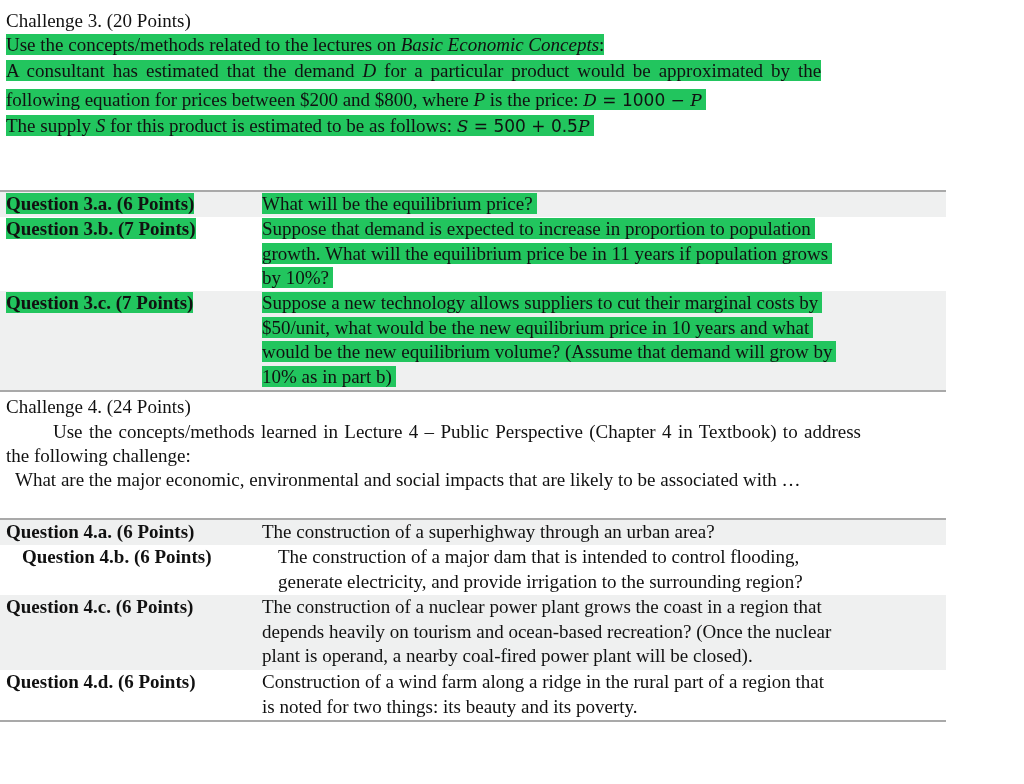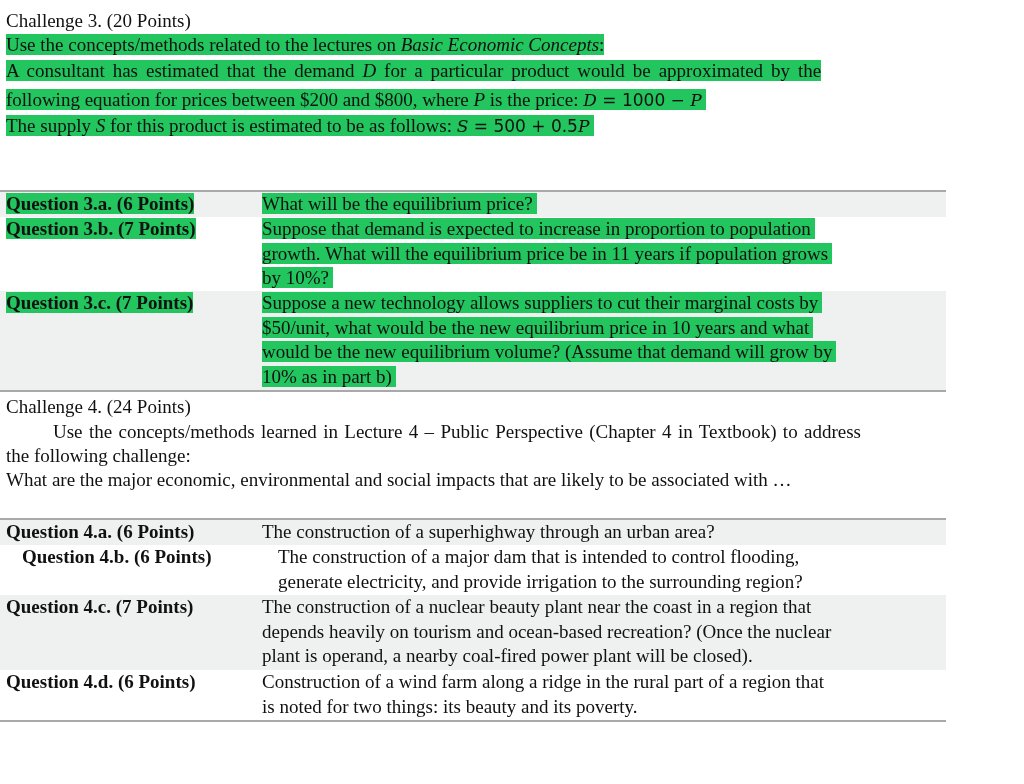--- a/index.html
+++ b/index.html
@@ -67,40 +67,40 @@
       <span class="tline"><span class="hl">$50/unit, what would be the new equilibrium price in 10 years and what</span></span>
       <span class="tline"><span class="hl">would be the new equilibrium volume?  (Assume that demand will grow by</span></span>
       <span class="tline"><span class="hl">10% as in part b)</span></span>
     </div>
   </div>
 </div>
 
 <div class="line bold" style="top:395px;">Challenge 4. (24 Points)</div>
 <div class="line" style="top:420px; word-spacing:1.6px;margin-left:47px;">Use the concepts/methods learned in Lecture 4 – Public Perspective (Chapter 4 in Textbook) to address</div>
 <div class="line" style="top:444px;">the following challenge:</div>
-<div class="line" style="top:468px;">What are the major economic, environmental and social impacts that are likely to be associated with …</div>
+<div class="line" style="top:468px;margin-left:9px;">What are the major economic, environmental and social impacts that are likely to be associated with …</div>
 
 <div class="table" style="top:518px;">
   <div class="row shaded" style="height:25px;">
     <div class="label">Question 4.a. (6 Points)</div>
     <div class="text">
       <span class="tline">The construction of a superhighway through an urban area?</span>
     </div>
   </div>
   <div class="row" style="height:50px;padding-left:16px;">
     <div class="label">Question 4.b. (6 Points)</div>
     <div class="text">
       <span class="tline">The construction of a major dam that is intended to control flooding,</span>
       <span class="tline">generate electricity, and provide irrigation to the surrounding region?</span>
     </div>
   </div>
   <div class="row shaded" style="height:75px;">
-    <div class="label">Question 4.c. (7 Points)</div>
+    <div class="label">Question 4.c. (6 Points)</div>
     <div class="text">
-      <span class="tline">The construction of a nuclear beauty plant near the coast in a region that</span>
+      <span class="tline">The construction of a nuclear power plant grows the coast in a region that</span>
       <span class="tline">depends heavily on tourism and ocean-based recreation? (Once the nuclear</span>
       <span class="tline">plant is operand, a nearby coal-fired power plant will be closed).</span>
     </div>
   </div>
   <div class="row" style="height:50px;">
     <div class="label">Question 4.d. (6 Points)</div>
     <div class="text">
       <span class="tline">Construction of a wind farm along a ridge in the rural part of a region that</span>
       <span class="tline">is noted for two things:  its beauty and its poverty.</span>
     </div>

